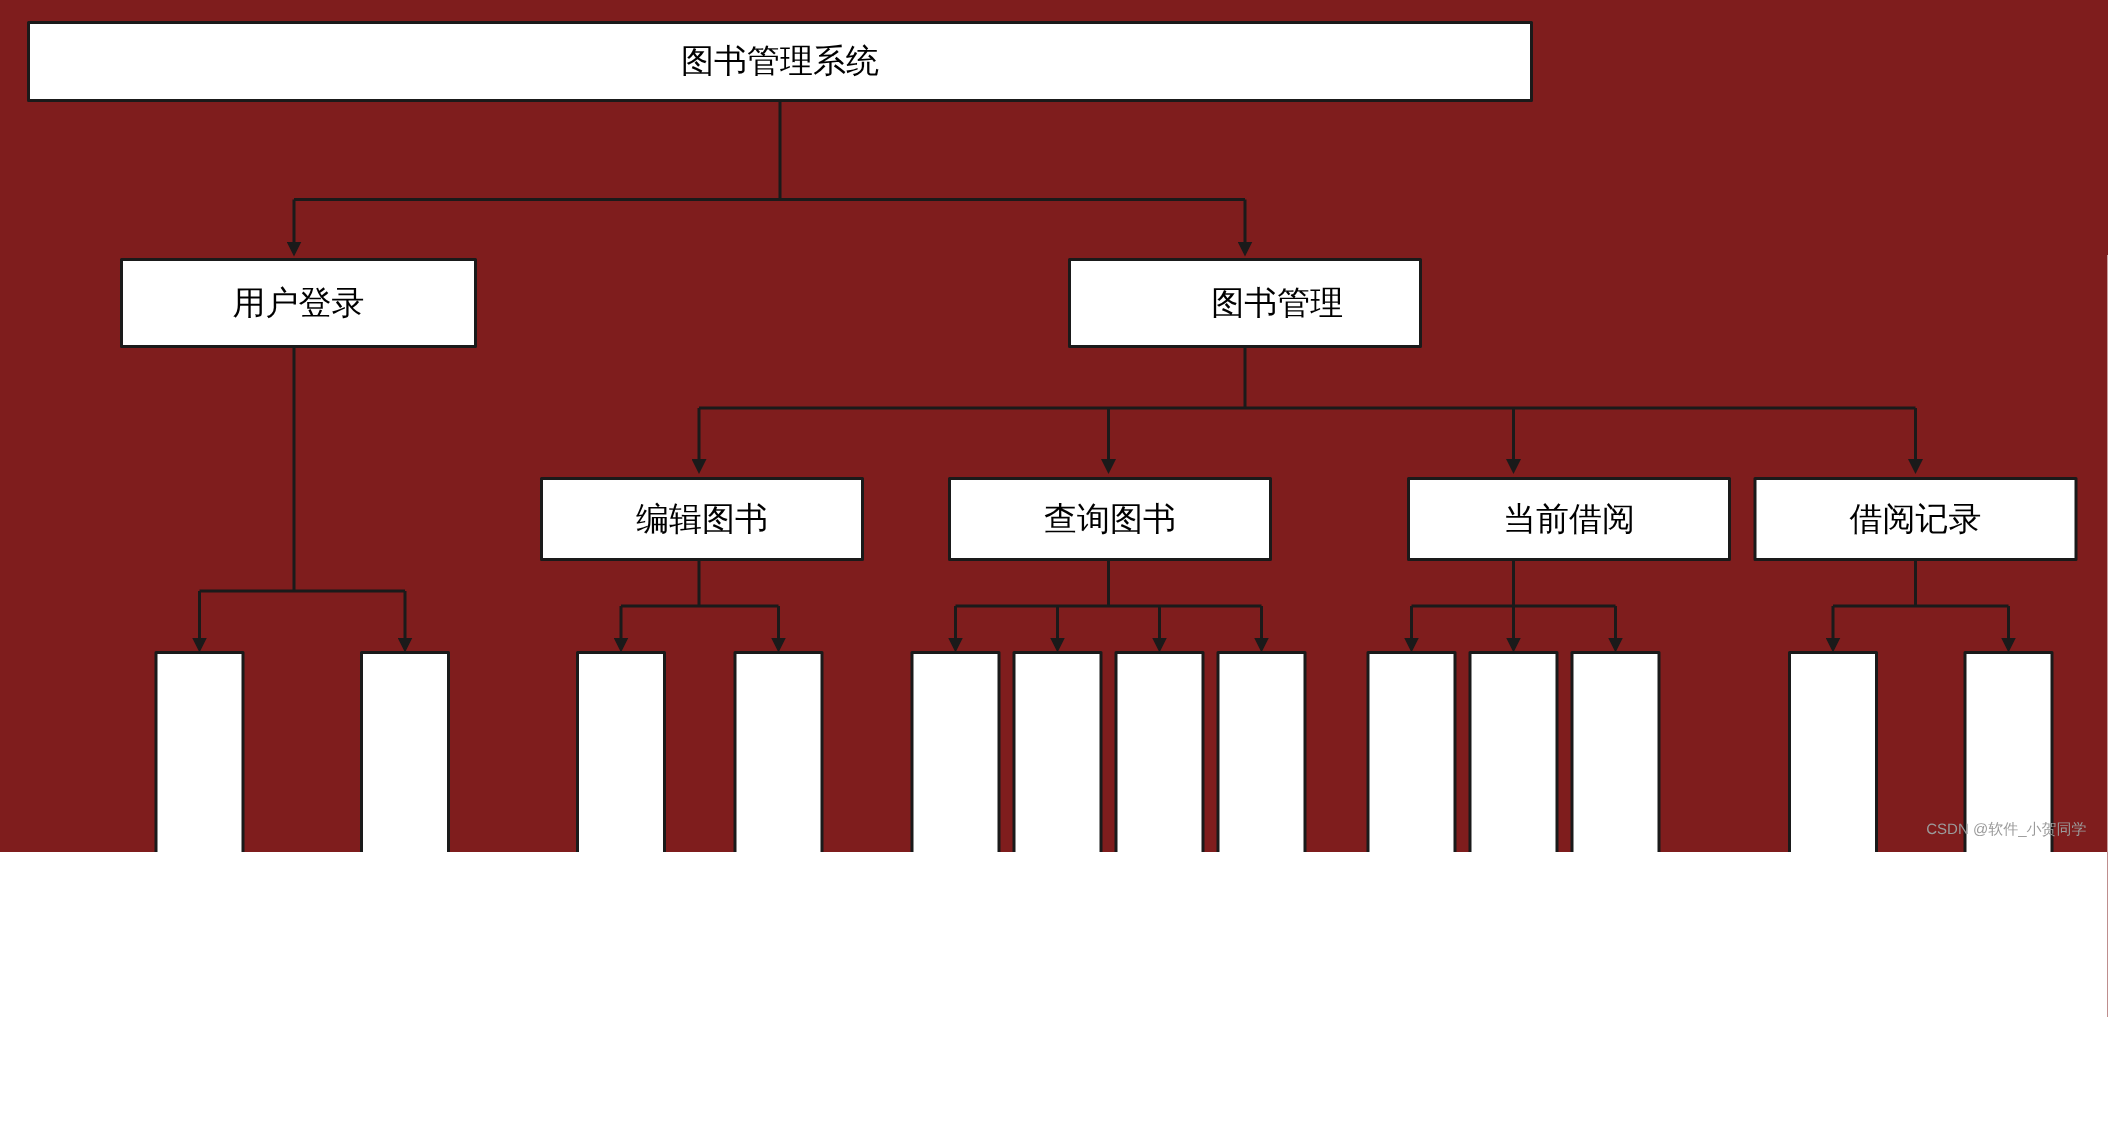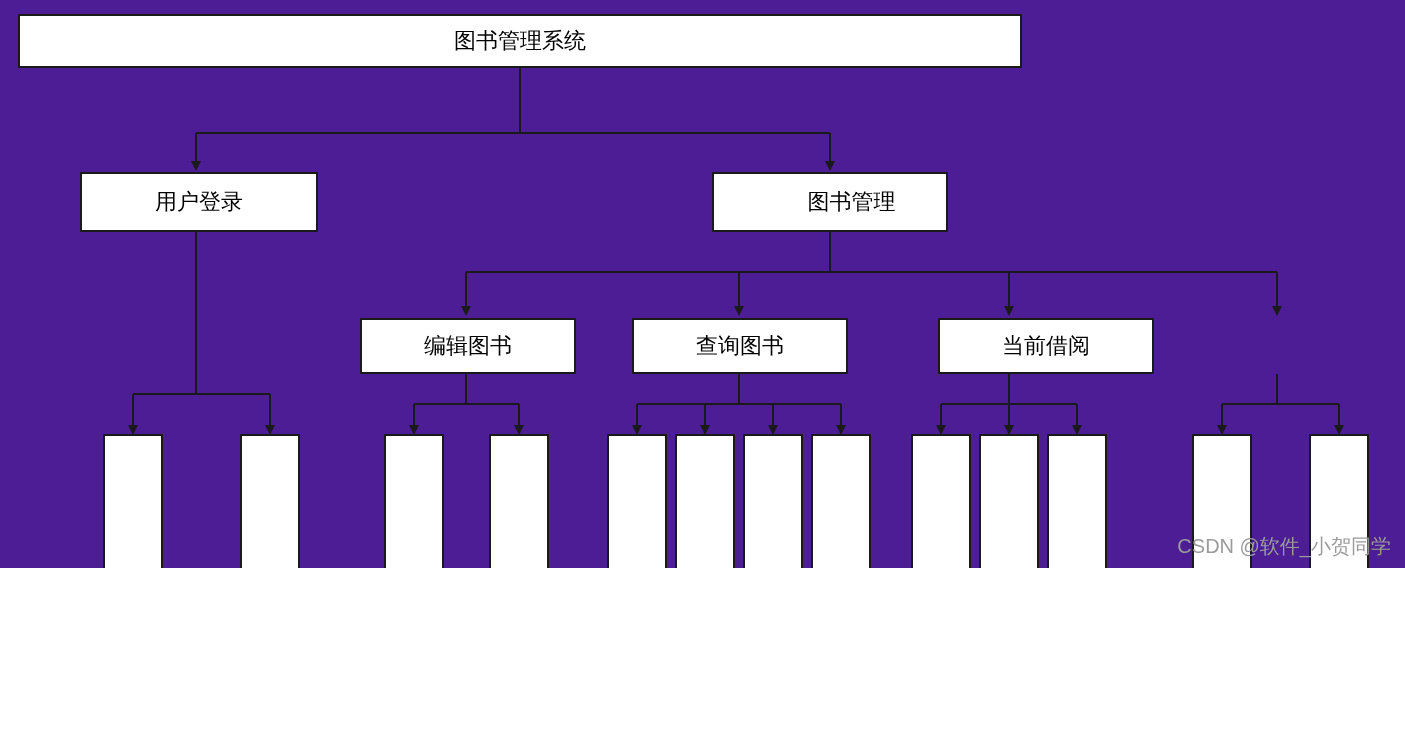--- a/index.html
+++ b/index.html
@@ -9,21 +9,21 @@
   }
   body {
     font-family: "Liberation Sans", "DejaVu Sans", sans-serif;
     color: #000000;
   }
   #canvas {
     position: relative;
     width: 1405px;
     height: 568px;
     overflow: hidden;
-    background: #4c1d95;
+    background: #7f1d1d;
   }
   svg.edges {
     position: absolute;
     left: 0;
     top: 0;
     width: 1405px;
     height: 747px;
     pointer-events: none;
   }
   .node {
@@ -44,21 +44,21 @@
     writing-mode: vertical-rl;
     text-orientation: upright;
     letter-spacing: 1px;
     padding: 8px 0;
     line-height: 1.15;
   }
   .watermark {
     position: absolute;
     right: 14px;
     bottom: 8px;
-    font-size: 20px;
+    font-size: 10px;
     color: #9b9b9b;
     white-space: nowrap;
   }
 </style>
 </head>
 <body>
 
 <div id="canvas">
 
   <svg class="edges" viewBox="0 0 1405 747">
@@ -112,20 +112,21 @@
   </svg>
 
   <div class="node" style="left:18px; top:14px; width:1004px; height:54px;">图书管理系统</div>
 
   <div class="node" style="left:80px; top:172px; width:238px; height:60px;">用户登录</div>
   <div class="node" style="left:712px; top:172px; width:236px; height:60px;padding-left:43px;">图书管理</div>
 
   <div class="node" style="left:360px; top:318px; width:216px; height:56px;">编辑图书</div>
   <div class="node" style="left:632px; top:318px; width:216px; height:56px;">查询图书</div>
   <div class="node" style="left:938px; top:318px; width:216px; height:56px;">当前借阅</div>
+  <div class="node" style="left:1169px; top:318px; width:216px; height:56px;">借阅记录</div>
 
   <div class="node vertical" style="left:103px; top:434px; width:60px; height:300px;">用户登录</div>
   <div class="node vertical" style="left:240px; top:434px; width:60px; height:300px;">注销登录</div>
 
   <div class="node vertical" style="left:384px; top:434px; width:60px; height:300px;">查询图书</div>
   <div class="node vertical" style="left:489px; top:434px; width:60px; height:300px;">借阅图书</div>
 
   <div class="node vertical" style="left:607px; top:434px; width:60px; height:300px;">查询图书</div>
   <div class="node vertical" style="left:675px; top:434px; width:60px; height:300px;">新增图书（管理员）</div>
   <div class="node vertical" style="left:743px; top:434px; width:60px; height:300px;">编辑图书（管理员）</div>

